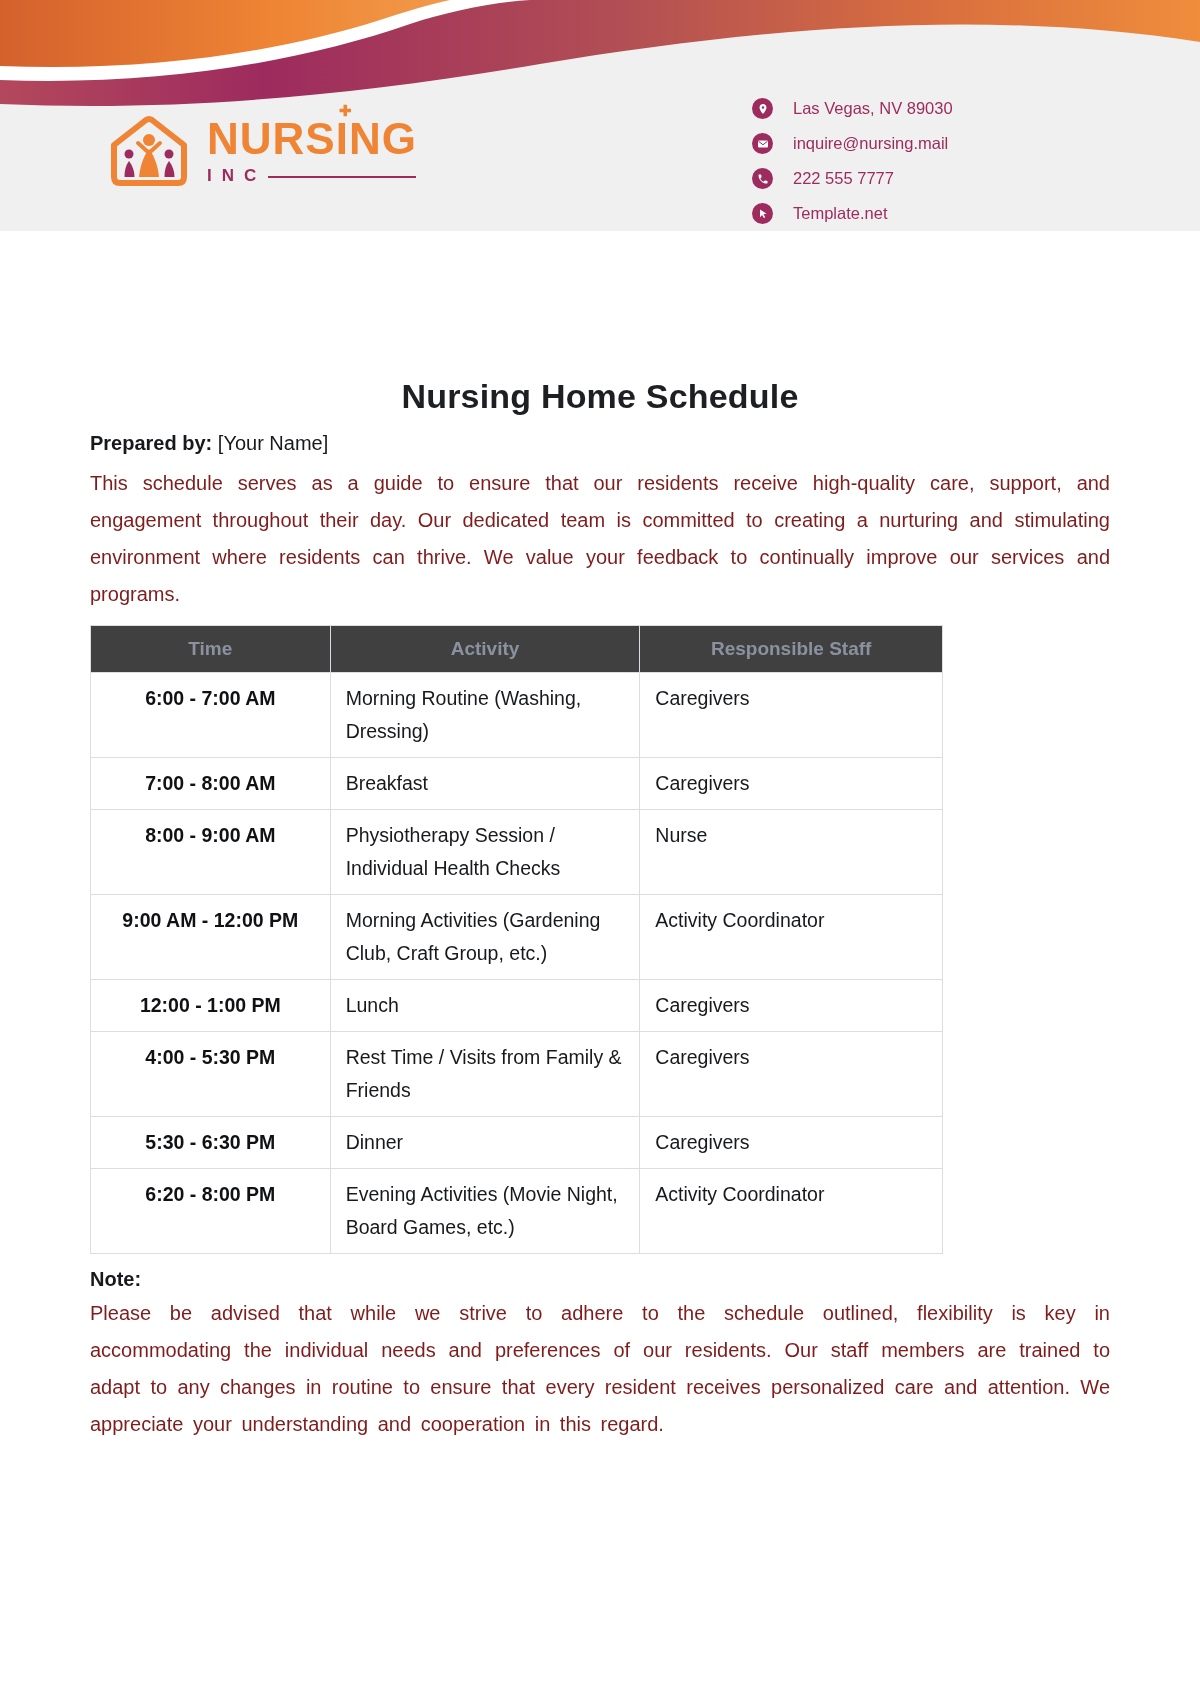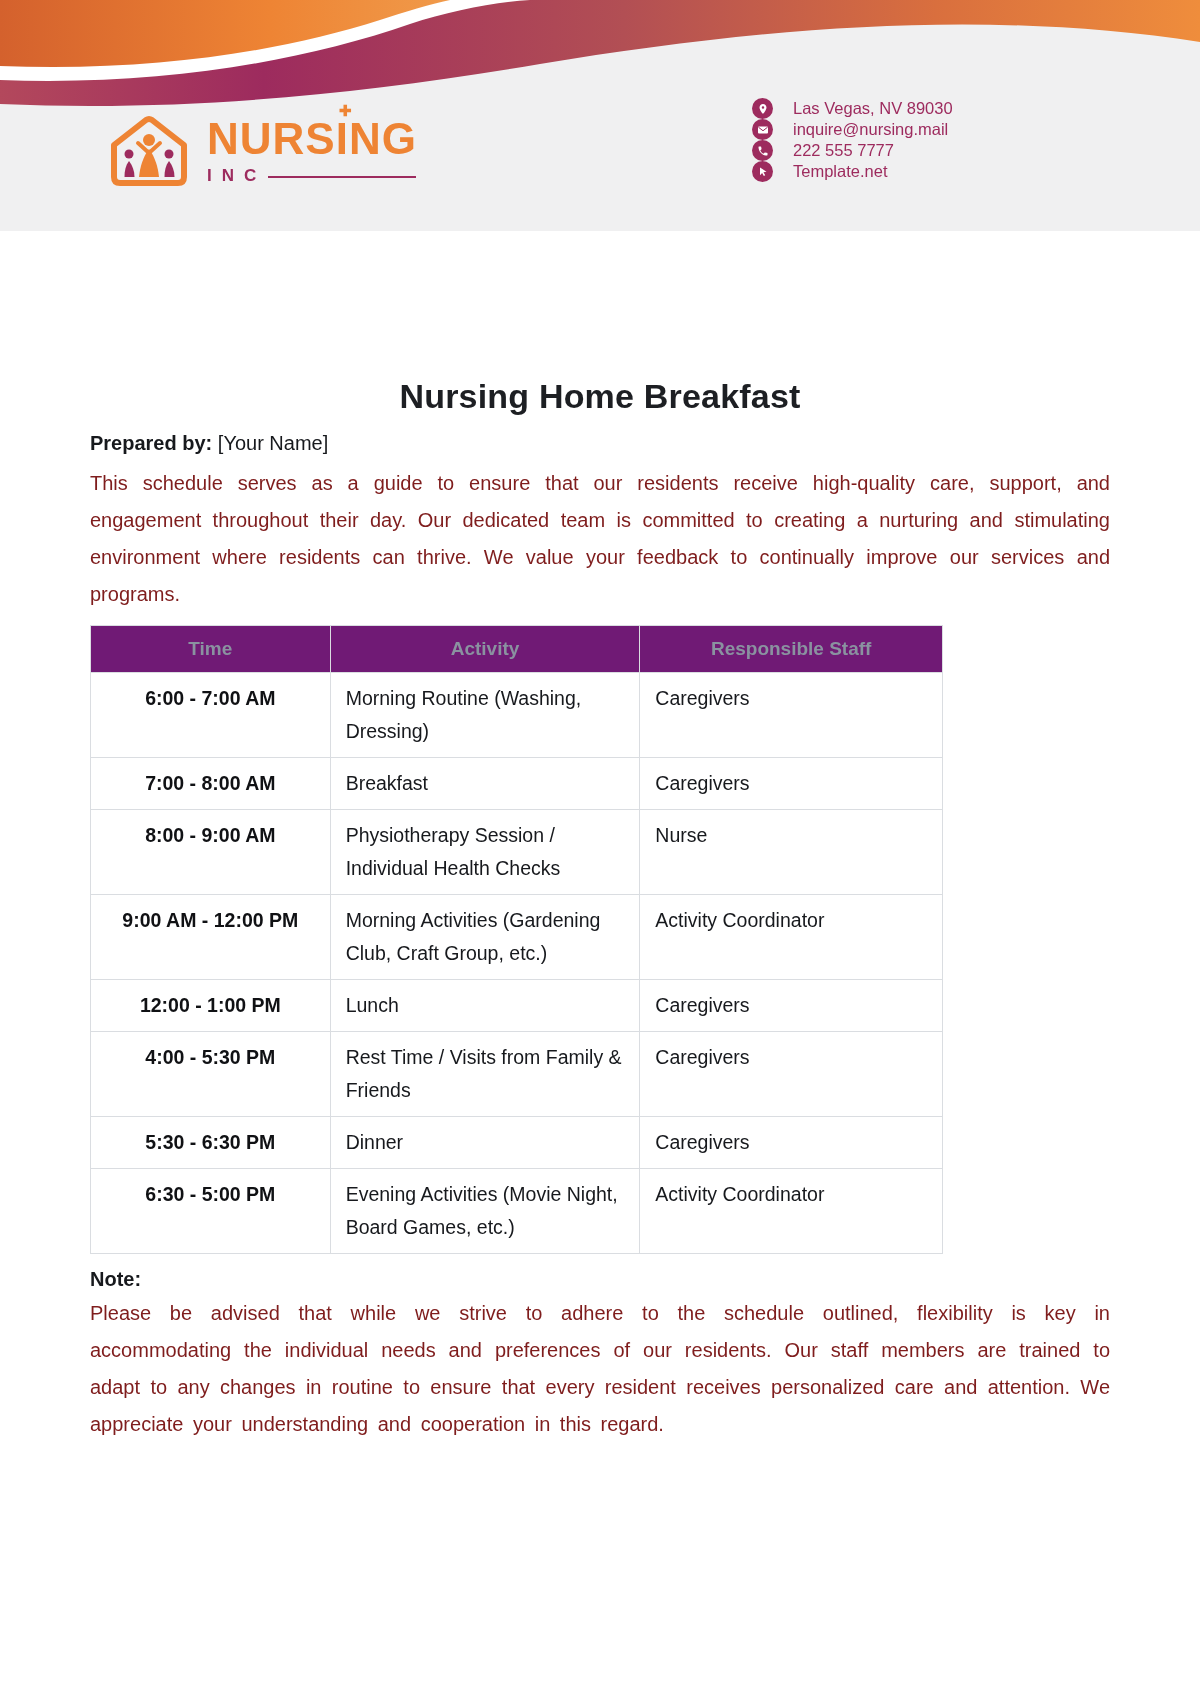--- a/index.html
+++ b/index.html
@@ -19,37 +19,37 @@
 
   .logo { position:absolute; left:106px; top:112px; display:flex; align-items:center; gap:15px; }
   .logo-house { width:86px; height:78px; }
   .logo-name-row { position:relative; line-height:1; }
   .logo-name { font-size:44px; font-weight:800; color:#EE8434; letter-spacing:1px; }
   .logo-plus { position:absolute; left:132px; top:-14px; color:#EE8434; font-size:15px; font-weight:700; }
   .logo-sub-row { display:flex; align-items:center; margin-top:5px; }
   .logo-sub { font-size:17px; font-weight:600; letter-spacing:10px; color:#9D2B5E; }
   .logo-line { width:148px; height:0; border-top:2px solid #9D2B5E; margin-left:2px; margin-top:3px; }
 
-  .contacts { position:absolute; left:752px; top:98px; display:flex; flex-direction:column; }
+  .contacts { position:absolute; left:752px; top:98px; display:flex; flex-direction:column; gap:14px; }
   .contact-row { display:flex; align-items:center; gap:20px; }
   .contact-icon { width:21px; height:21px; border-radius:50%; background:#9D2B5E;
                   display:flex; align-items:center; justify-content:center; flex:0 0 auto; }
   .contact-icon svg { width:12px; height:12px; display:block; }
   .contact-text { font-size:16.5px; color:#9D2B5E; }
 
   
   main { padding:0 90px; }
   .doc-title { padding-top:146px; font-size:34px; font-weight:700; text-align:center; color:#1d1f23; letter-spacing:0.2px; }
   .prepared { margin-top:16px; font-size:20px; }
   .prepared .lbl { font-weight:700; }
   .para { margin-top:10px; font-size:20px; line-height:37px; text-align:justify; word-spacing:4px; color:#7f1d1d; }
 
   .schedule-table { margin-top:12px; width:853px; border-collapse:collapse; font-size:19.5px; }
   .schedule-table th {
-    background:#701a75; color:#8a92a0; font-weight:700;
+    background:#404040; color:#8a92a0; font-weight:700;
     padding:12px 8px; border:1px solid #dadde1; text-align:center; font-size:19px;
   }
   .schedule-table td { border:1px solid #dadde1; padding:9px 15px; line-height:33px; vertical-align:top; }
   td.time-cell { font-weight:700; text-align:center; color:#101114; }
 
   .note-label { margin-top:14px; font-size:20px; font-weight:700; }
   .para.note { margin-top:4px; }
 </style>
 </head>
 <body>
@@ -129,21 +129,21 @@
         <svg viewBox="0 0 24 24">
             <path fill="#ffffff" d="M6 3l13 8.5-6 1.2 3.4 5.8-2.7 1.6-3.4-5.9L6 18.5z"></path>
           </svg>
       </span>
       <span class="contact-text">Template.net</span>
     </div>
   </div>
 </header>
 
 <main>
-  <h1 class="doc-title">Nursing Home Breakfast</h1>
+  <h1 class="doc-title">Nursing Home Schedule</h1>
 
   <p class="prepared">
     <span class="lbl">Prepared by:</span>
     <span>[Your Name]</span>
   </p>
 
   <p class="para">This schedule serves as a guide to ensure that our residents receive high-quality care, support, and engagement throughout their day. Our dedicated team is committed to creating a nurturing and stimulating environment where residents can thrive. We value your feedback to continually improve our services and programs.</p>
 
   <table class="schedule-table">
     <colgroup>
@@ -188,21 +188,21 @@
           <td class="time-cell">4:00 - 5:30 PM</td>
           <td class="activity-cell">Rest Time / Visits from Family &amp; Friends</td>
           <td class="staff-cell">Caregivers</td>
         </tr>
         <tr>
           <td class="time-cell">5:30 - 6:30 PM</td>
           <td class="activity-cell">Dinner</td>
           <td class="staff-cell">Caregivers</td>
         </tr>
         <tr>
-          <td class="time-cell">6:30 - 5:00 PM</td>
+          <td class="time-cell">6:20 - 8:00 PM</td>
           <td class="activity-cell">Evening Activities (Movie Night, Board Games, etc.)</td>
           <td class="staff-cell">Activity Coordinator</td>
         </tr>
       </tbody>
   </table>
 
   <p class="note-label">Note:</p>
   <p class="para note">Please be advised that while we strive to adhere to the schedule outlined, flexibility is key in accommodating the individual needs and preferences of our residents. Our staff members are trained to adapt to any changes in routine to ensure that every resident receives personalized care and attention. We appreciate your understanding and cooperation in this regard.</p>
 </main>
 

